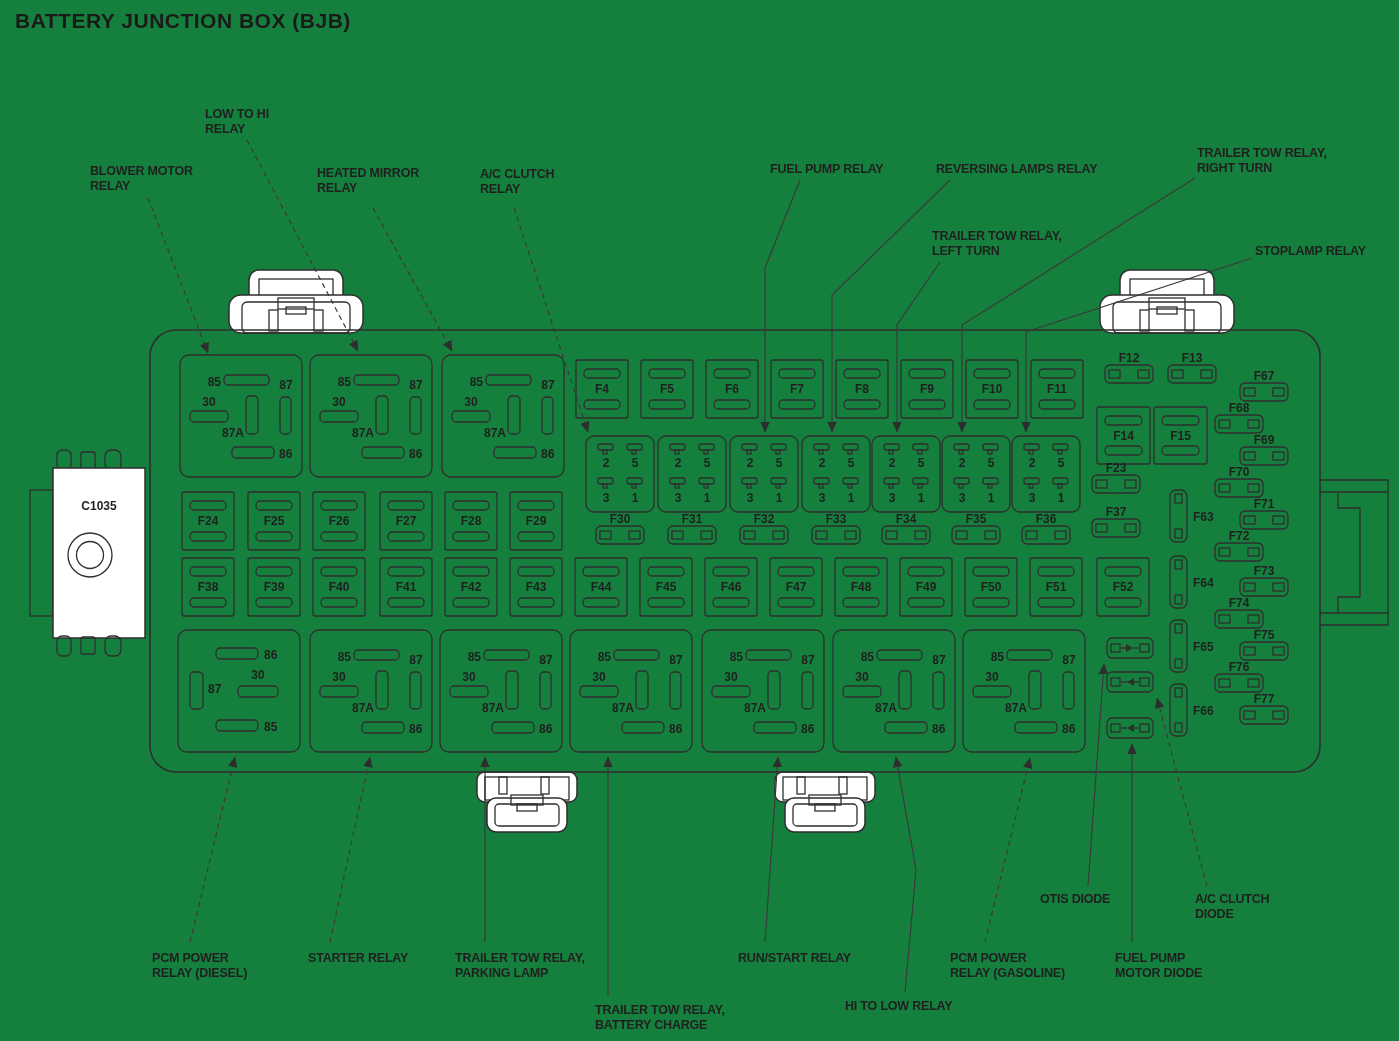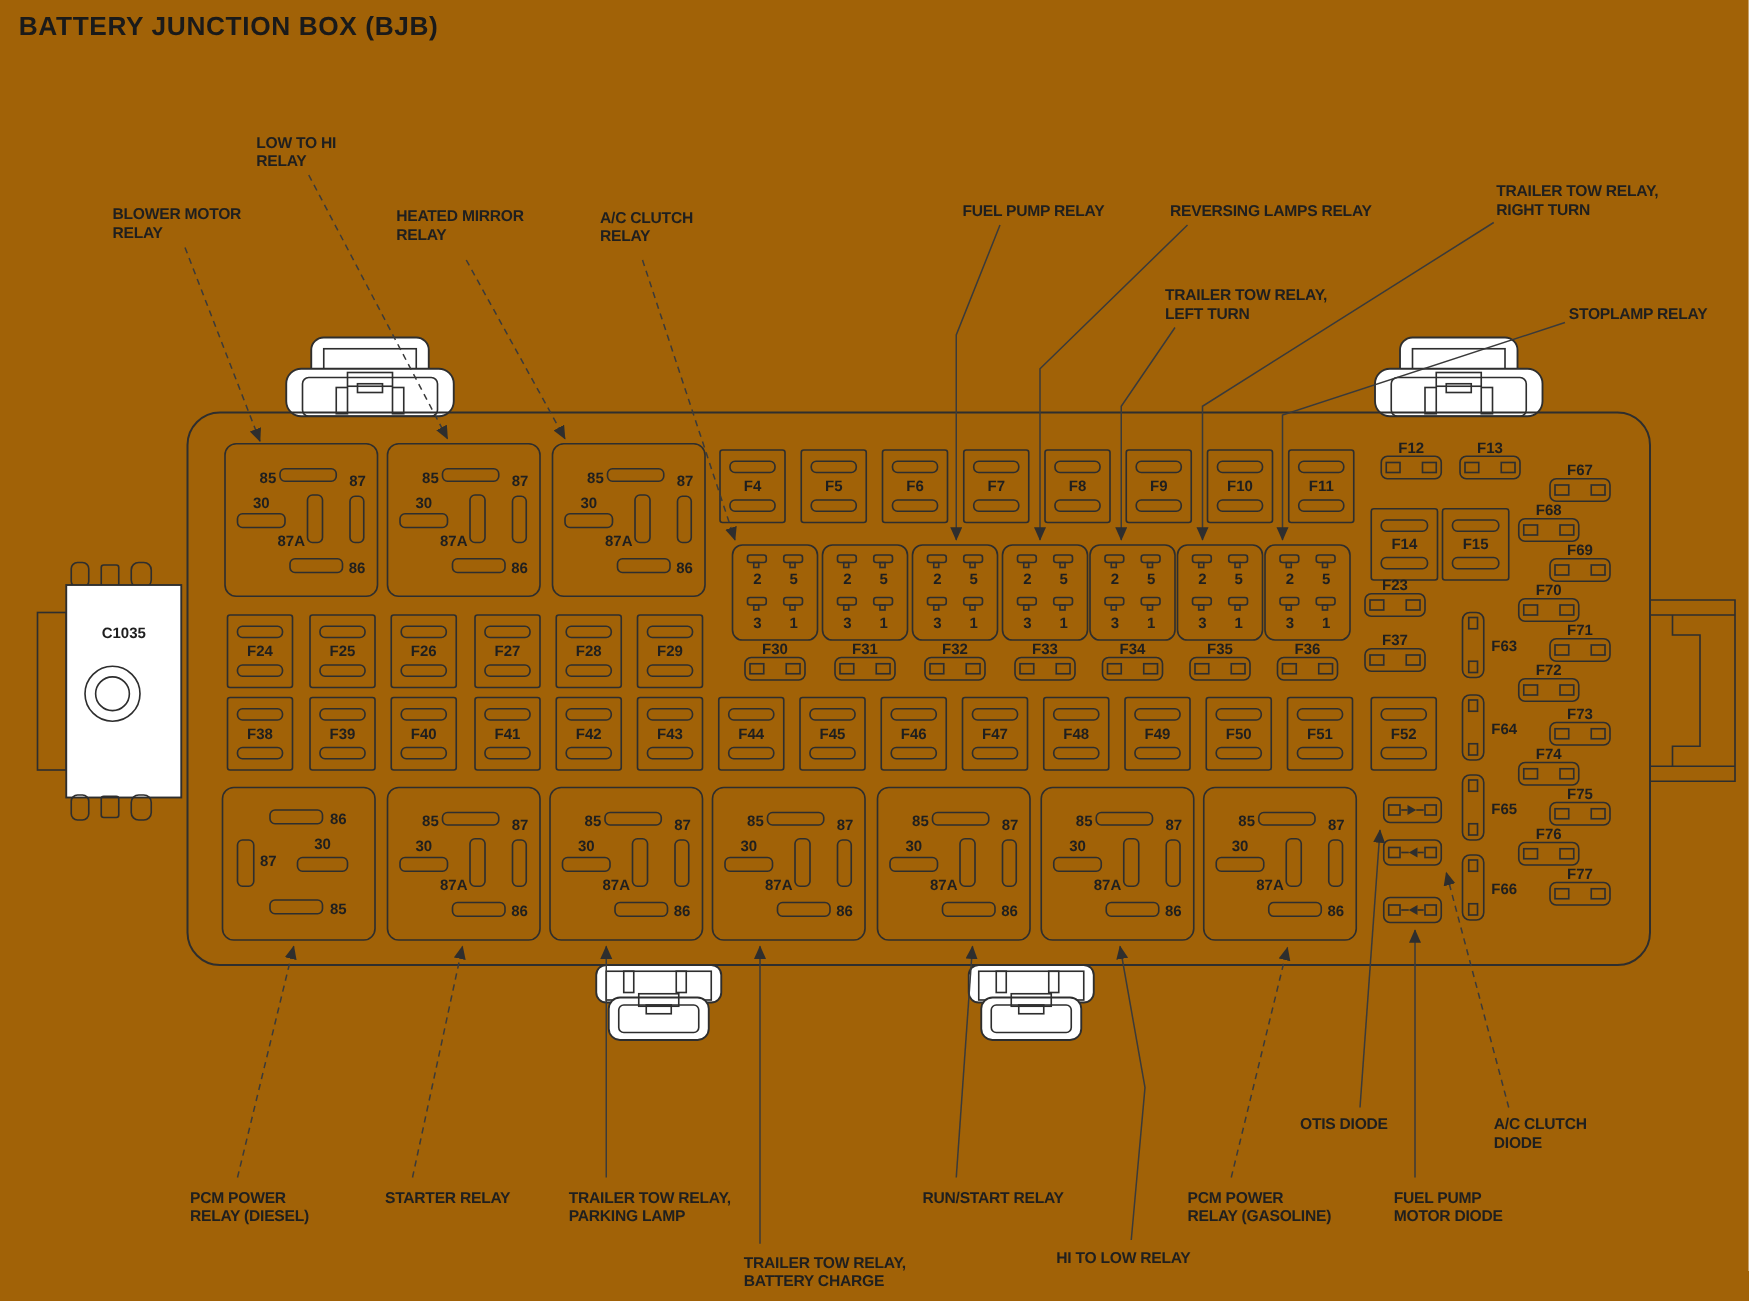--- a/index.html
+++ b/index.html
@@ -1,16 +1,16 @@
 <!DOCTYPE html>
 <html><head>
 <meta charset="utf-8">
 <style>
   html,body{margin:0;padding:0;background:#ffffff;}
-  .stage{position:relative;width:1399px;height:1041px;background:#a16207;overflow:hidden;}
+  .stage{position:relative;width:1399px;height:1041px;background:#15803d;overflow:hidden;}
   svg text{font-family:"Liberation Sans",sans-serif;fill:#1f1f1f;}
   .title{font-size:21px;font-weight:600;letter-spacing:.5px;fill:#1a1a1a;}
   .flbl{font-size:12px;font-weight:700;}
   .pin{font-size:12px;font-weight:700;}
   .callout{font-size:12.5px;font-weight:700;letter-spacing:-0.2px;}
   .ln{fill:#ffffff;stroke:#2e2e2e;stroke-width:1.5;}
   .bx{fill:none;stroke:#2e2e2e;stroke-width:1.6;}
   .nf{fill:none;stroke:#2e2e2e;stroke-width:1.3;}
   .leader{fill:none;stroke:#3a3a3a;stroke-width:1.2;}
   .dashed{stroke-dasharray:5 4;}

